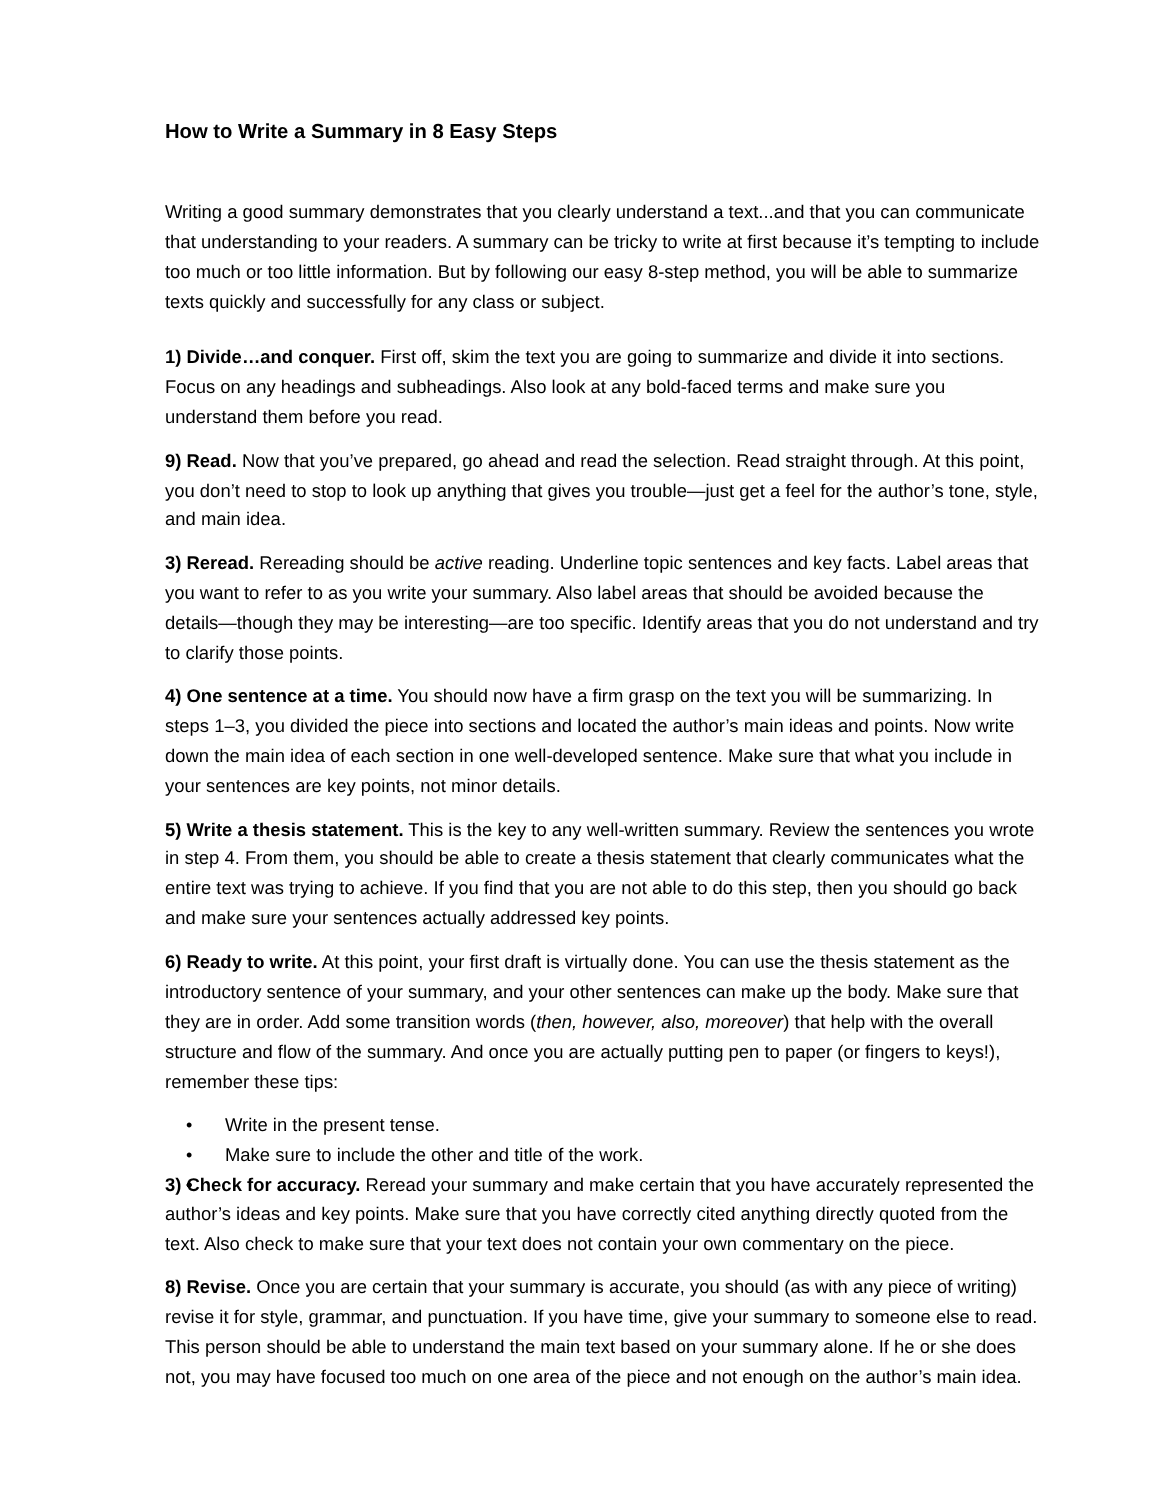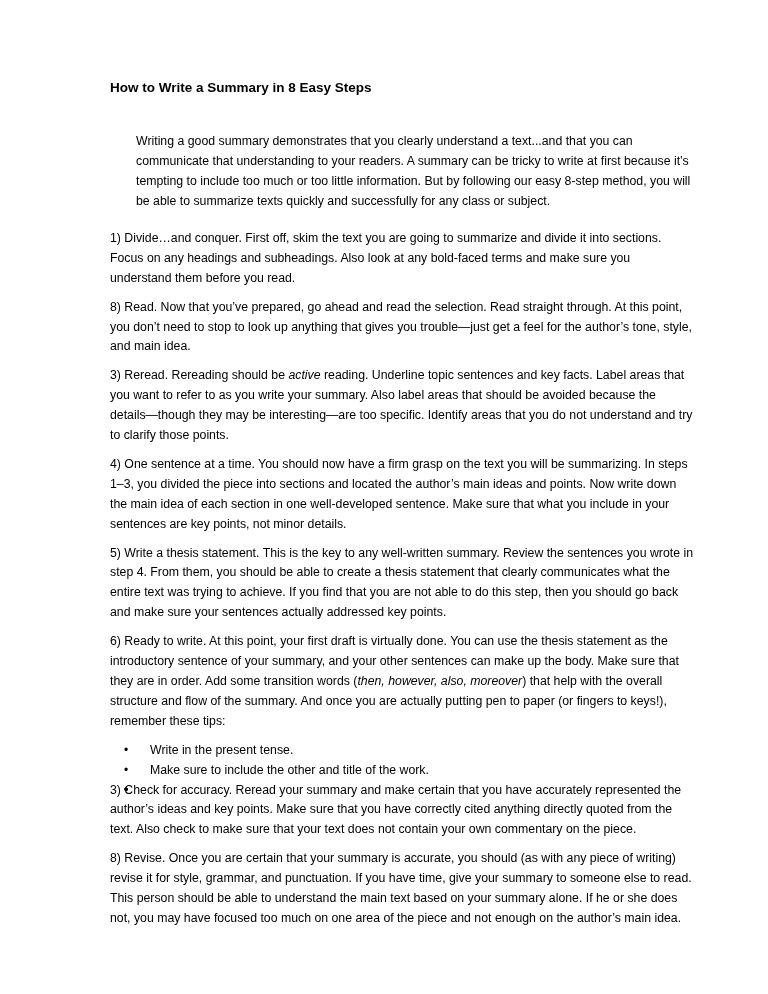--- a/index.html
+++ b/index.html
@@ -31,24 +31,23 @@
   }
   p.body-para {
     font-family: "Liberation Sans", sans-serif;
     font-size: 12.3px;
     line-height: 1.62;
     margin: 0 0 9px 0;
     text-align: left;
   }
   p.intro {
     margin-bottom: 17px;
-    margin-left: 26px;
   }
   .step-label {
-    font-weight: normal;
+    font-weight: bold;
   }
   .ital {
     font-style: italic;
     text-align: center;
   }
   ul.tips {
     list-style: none;
     margin: 0 0 0 0;
     padding: 0;
   }
@@ -75,21 +74,21 @@
 
   <h1 class="doc-title">How to Write a Summary in 8 Easy Steps</h1>
 
   <p class="body-para intro">Writing a good summary demonstrates that you clearly understand a text...and that you can communicate that understanding to your readers. A summary can be tricky to write at first because it’s tempting to include too much or too little information. But by following our easy 8-step method, you will be able to summarize texts quickly and successfully for any class or subject.</p>
 
   <p class="body-para">
     <span class="step-label">1) Divide…and conquer.</span><span> First off, skim the text you are going to summarize and divide it into sections. Focus on any headings and subheadings. Also look at any bold-faced terms and make sure you understand them before you read.</span>
   </p>
 
   <p class="body-para">
-    <span class="step-label">8) Read.</span><span> Now that you’ve prepared, go ahead and read the selection. Read straight through. At this point, you don’t need to stop to look up anything that gives you trouble—just get a feel for the author’s tone, style, and main idea.</span>
+    <span class="step-label">9) Read.</span><span> Now that you’ve prepared, go ahead and read the selection. Read straight through. At this point, you don’t need to stop to look up anything that gives you trouble—just get a feel for the author’s tone, style, and main idea.</span>
   </p>
 
   <p class="body-para">
     <span class="step-label">3) Reread.</span><span> Rereading should be </span><span class="ital">active</span><span> reading. Underline topic sentences and key facts. Label areas that you want to refer to as you write your summary. Also label areas that should be avoided because the details—though they may be interesting—are too specific. Identify areas that you do not understand and try to clarify those points.</span>
   </p>
 
   <p class="body-para">
     <span class="step-label">4) One sentence at a time.</span><span> You should now have a firm grasp on the text you will be summarizing. In steps 1–3, you divided the piece into sections and located the author’s main ideas and points. Now write down the main idea of each section in one well-developed sentence. Make sure that what you include in your sentences are key points, not minor details.</span>
   </p>
 

